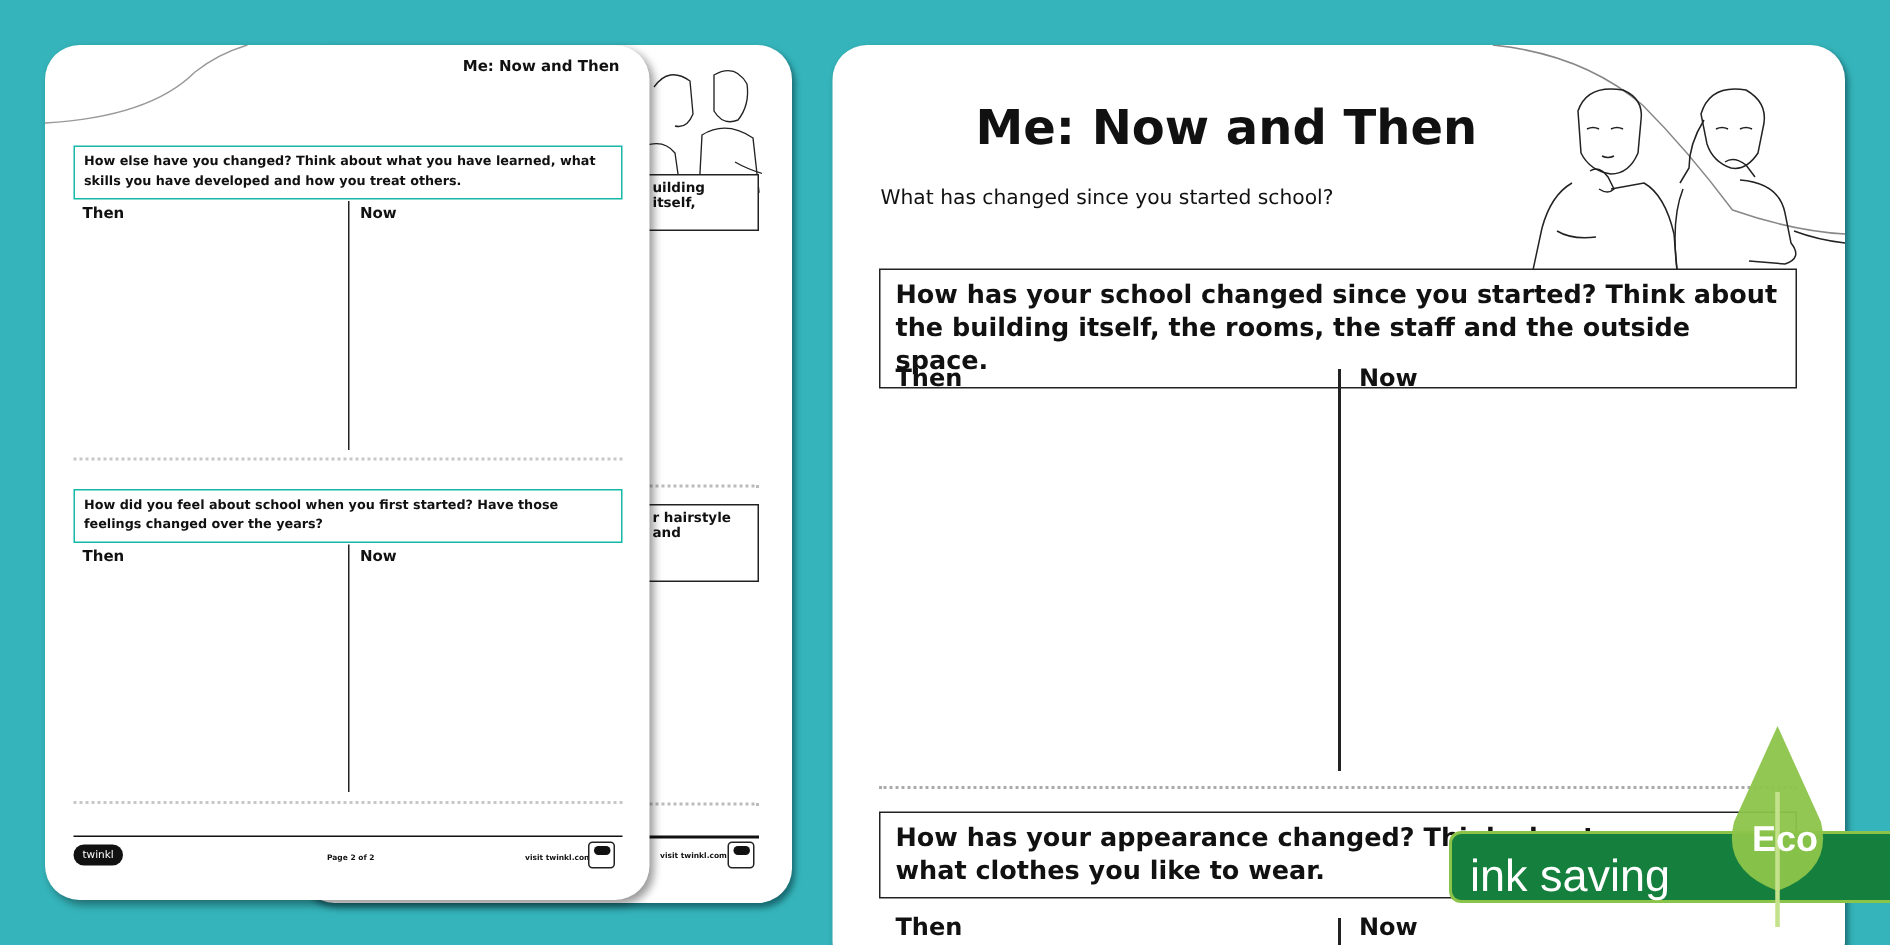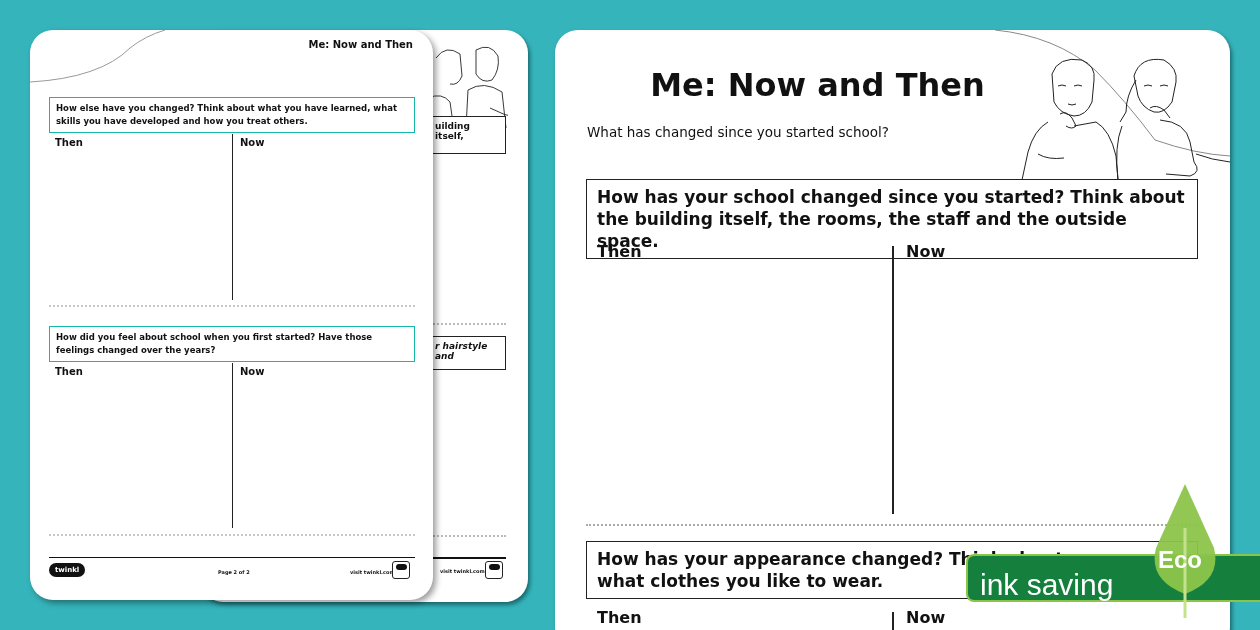--- a/index.html
+++ b/index.html
@@ -17,55 +17,55 @@
 
   
   #left-page { left: 30px; top: 30px; width: 403px; height: 570px; box-shadow: 3px 3px 6px rgba(0,0,0,0.4); }
   #left-page .hdr { position: absolute; right: 20px; top: 9px; font-size: 10px; font-weight: bold; }
   #left-page .curve { position: absolute; left: 0; top: 0; }
   .qbox-s { position: absolute; left: 19px; width: 366px; border: 1px solid #14b8a6; font-size: 8.5px; font-weight: bold; padding: 4px 6px; line-height: 13px; }
   .col-lbl-s { position: absolute; font-size: 10px; font-weight: bold; }
   .vline { position: absolute; width: 1px; background: #222; }
   .dotline { position: absolute; border-top: 2px dotted #c8c8c8; }
   .footer-rule { position: absolute; border-top: 1.5px solid #111; }
-  .twinkl-logo { position: absolute; background: #111; color: #fff; font-size: 7px; font-weight: bold; border-radius: 8px; padding: 3px 6px; }
+  .twinkl-logo { position: absolute; background: #111; color: #fff; font-size: 7px; font-weight: normal; border-radius: 8px; padding: 3px 6px; }
   .page-num { position: absolute; font-size: 5px; font-weight: bold; }
   .visit { position: absolute; font-size: 5px; font-weight: bold; }
   .badge { position: absolute; width: 18px; height: 18px; border: 1px solid #222; border-radius: 3px; background: #fff; }
   .badge::before { content: ""; position: absolute; left: 3px; top: 2px; width: 11px; height: 6px; background: #111; border-radius: 4px; }
 
   
   #right-page { left: 555px; top: 30px; width: 675px; height: 620px; }
   #right-page .title { position: absolute; left: 0; width: 525px; top: 36px; text-align: center; font-size: 32px; font-weight: bold; }
   #right-page .intro { position: absolute; left: 32px; top: 92px; font-size: 13.5px; line-height: 20px; }
   #right-page .qbox { position: absolute; left: 31px; width: 612px; border: 1.5px solid #222; font-size: 17px; font-weight: bold; padding: 6px 10px; line-height: 22px; }
   .col-lbl { position: absolute; font-size: 16px; font-weight: bold; }
 
   
   #eco-badge { position: absolute; left: 966px; top: 554px; width: 294px; height: 48px; background: #15803d; border: 2px solid #8cc44a; border-right: none; border-radius: 8px 0 0 8px; }
   #eco-badge .ink-text { position: absolute; left: 12px; top: 12px; font-size: 30px; color: #fff; font-family: "Liberation Sans", sans-serif; }
   #eco-drop { position: absolute; left: 1152px; top: 484px; width: 66px; height: 134px; }
-  #eco-drop .eco-text { position: absolute; left: 6px; top: 62px; width: 54px; text-align: left; font-size: 24px; font-weight: bold; color: #fff; font-family: "Liberation Sans", sans-serif; }
+  #eco-drop .eco-text { position: absolute; left: 6px; top: 62px; width: 54px; text-align: right; font-size: 24px; font-weight: bold; color: #fff; font-family: "Liberation Sans", sans-serif; }
 </style>
 </head>
 <body>
 
 <div class="page" id="back-page">
   <svg class="illu" viewBox="0 0 80 92">
     <g fill="none" stroke="#222" stroke-width="0.9">
       <path d="M8 20 q10 -14 24 -4 l2 22 q-4 10 -12 8"></path>
       <path d="M48 12 q14 -8 22 6 q2 14 -6 24 q-10 4 -16 -6 z"></path>
       <path d="M40 52 q16 -10 34 2 l4 36 h-40 z"></path>
       <path d="M0 60 q14 -6 22 4 l4 28"></path>
       <path d="M62 70 q14 8 30 10"></path>
     </g>
   </svg>
   <div class="qbox" style="left:228px; top:86px; width:78px; height:38px;"><span>uilding itself,</span></div>
   <div class="dots" style="top:293px;"></div>
-  <div class="qbox" style="left:228px; top:306px; width:78px; height:34px;font-style:italic;"><span>r hairstyle and</span></div>
+  <div class="qbox" style="left:228px; top:306px; width:78px; height:52px;"><span>r hairstyle and</span></div>
   <div class="dots" style="top:505px;"></div>
   <div class="footer-line"></div>
   <div class="visit" style="left:240px; top:538px;">visit twinkl.com</div>
   <div class="badge" style="left:285px; top:531px;"></div>
 </div>
 
 <div class="page" id="left-page">
   <svg class="curve" width="160" height="60">
     <path d="M0 52 Q70 48 100 18 Q115 6 135 0" stroke="#999" stroke-width="1" fill="none"></path>
   </svg>

